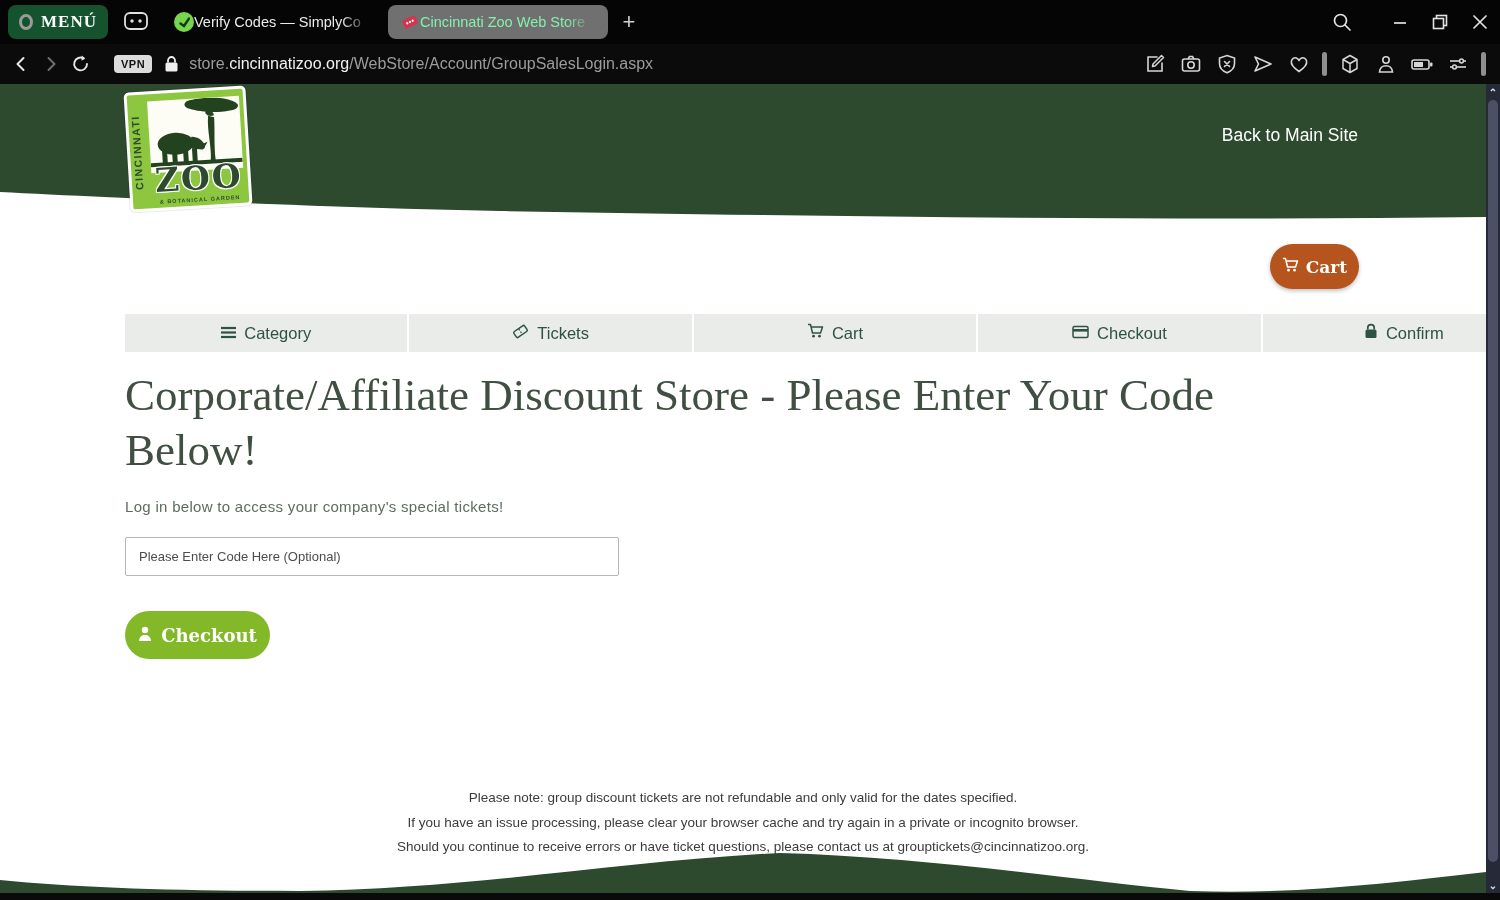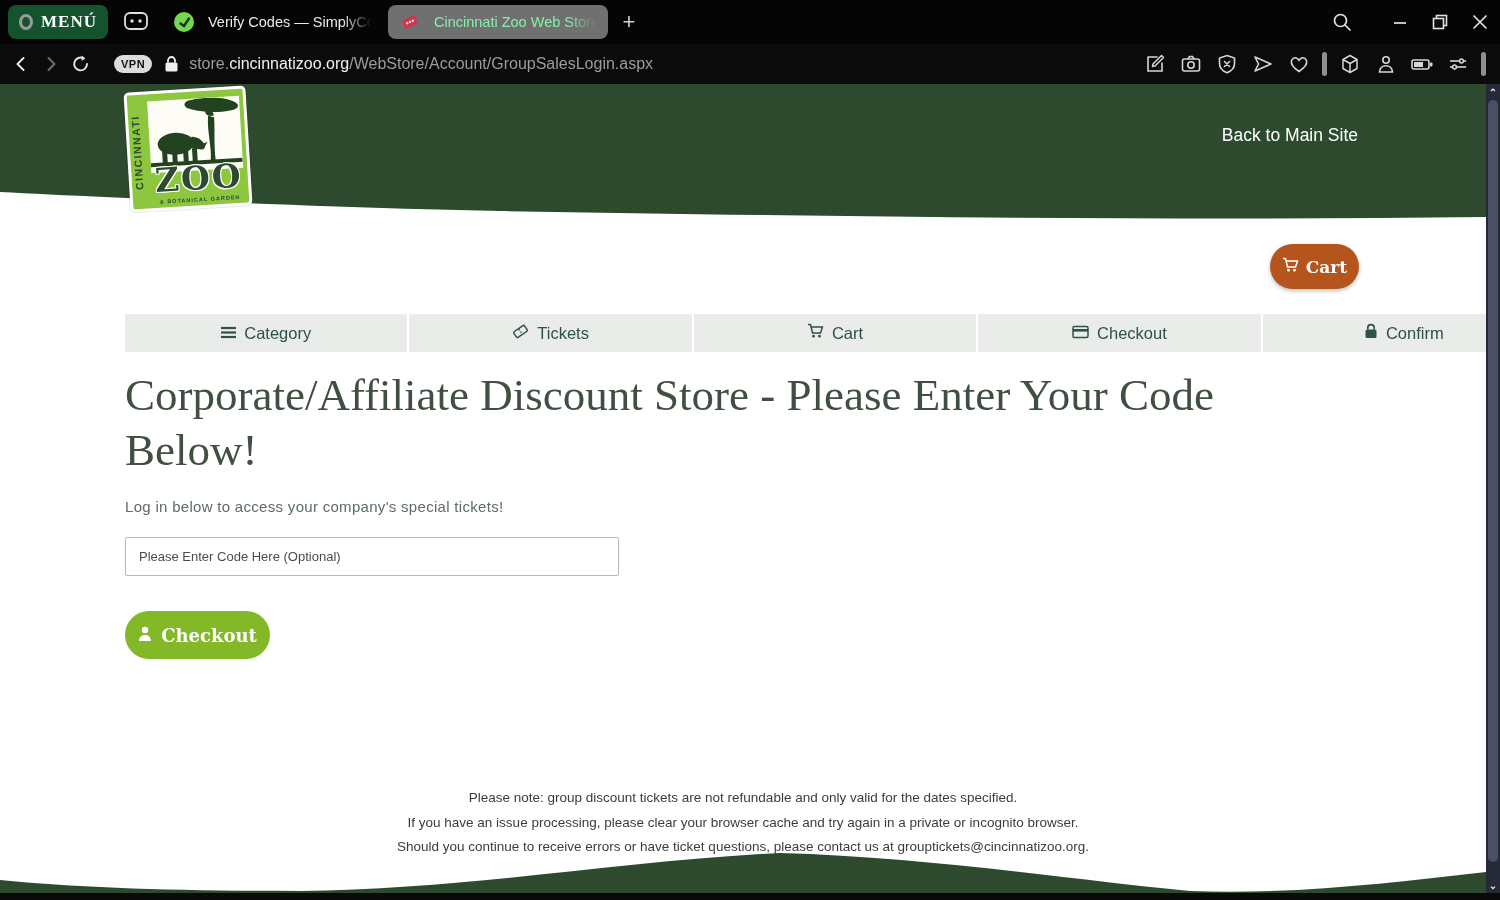--- a/index.html
+++ b/index.html
@@ -6,42 +6,42 @@
   html,body { width:1500px; height:900px; overflow:hidden; background:#000; font-family:"Liberation Sans", sans-serif; }
   .browser { position:relative; width:1500px; height:900px; background:#050505; }
 
   
   .tabbar { position:absolute; top:0; left:0; width:1500px; height:44px; background:#050505; }
   .menu-btn { position:absolute; top:5px; left:8px; width:100px; height:34px; background:#14532d; border:none;
     border-radius:8px; color:#fff; font-weight:bold; font-size:17px; letter-spacing:1px;
     display:flex; align-items:center; justify-content:center; gap:8px; cursor:pointer; font-family:Liberation Serif, serif; }
   .opera-ring { width:14px; height:16px; border:3px solid #9a9a9a; border-radius:50%; display:inline-block; }
   .ws-icon { position:absolute; top:12px; left:124px; }
-  .tab { position:absolute; top:5px; height:34px; display:flex; align-items:center; gap:14px; padding:0 12px;
+  .tab { position:absolute; top:5px; height:34px; display:flex; align-items:center; gap:0; padding:0 12px;
     border-radius:8px; color:#eaeaea; font-size:14.5px; cursor:pointer; }
   .tab.inactive { left:162px; width:222px; }
   .tab.active { left:388px; width:220px; background:#707070; color:#86efac;justify-content:flex-end; }
   .tab-label { white-space:nowrap; overflow:hidden; flex:1;
     -webkit-mask-image:linear-gradient(90deg,#000 82%,transparent 100%);
     mask-image:linear-gradient(90deg,#000 82%,transparent 100%); }
   .favicon { width:20px; height:20px; flex:0 0 auto; display:flex; align-items:center; justify-content:center; }
   .sc-circle { width:20px; height:20px; border-radius:50%; background:#76d64d; display:flex; align-items:center; justify-content:center; }
   .newtab { position:absolute; top:8px; left:616px; width:26px; height:28px; background:none; border:none; color:#cfcfcf;
     font-size:22px; line-height:26px; cursor:pointer; }
   .tab-right { position:absolute; top:0; right:0; height:44px; display:flex; align-items:center; }
   .winbtn { width:40px; height:44px; background:none; border:none; color:#e3e3e3; display:flex; align-items:center; justify-content:center; cursor:pointer; }
   .searchbtn { margin-right:18px; }
 
   
   .addressbar { position:absolute; top:44px; left:0; width:1500px; height:40px; background:#0b0b0b;
     display:flex; align-items:center; }
   .navbtn { background:none; border:none; width:30px; height:30px; display:flex; align-items:center; justify-content:center; cursor:pointer; }
   .navbtn.back { margin-left:6px; }
   .vpn-badge { margin-left:18px; background:#dcdcdc; color:#111; font-weight:bold; font-size:11px;
-    padding:3px 7px; border-radius:9px; letter-spacing:.5px; cursor:pointer; }
+    padding:3px 7px; border-radius:4px; letter-spacing:.5px; cursor:pointer; }
   .lock-wrap { margin-left:12px; display:flex; align-items:center; cursor:pointer; }
   .url { margin-left:10px; font-size:16px; color:#9c9c9c; white-space:nowrap; cursor:text; }
   .url .domain { color:#f1f1f1; }
   .addr-right { position:absolute; right:14px; top:0; height:40px; display:flex; align-items:center; gap:10px; }
   .addr-ic { width:26px; height:26px; display:flex; align-items:center; justify-content:center; cursor:pointer; }
   .vbar { width:5px; height:24px; background:#8f8f8f; border-radius:3px; }
 
   
   .viewport { position:absolute; top:84px; left:0; width:1486px; height:809px; background:#fff; overflow:hidden; }
   .wave-top { position:absolute; top:0; left:0; }

